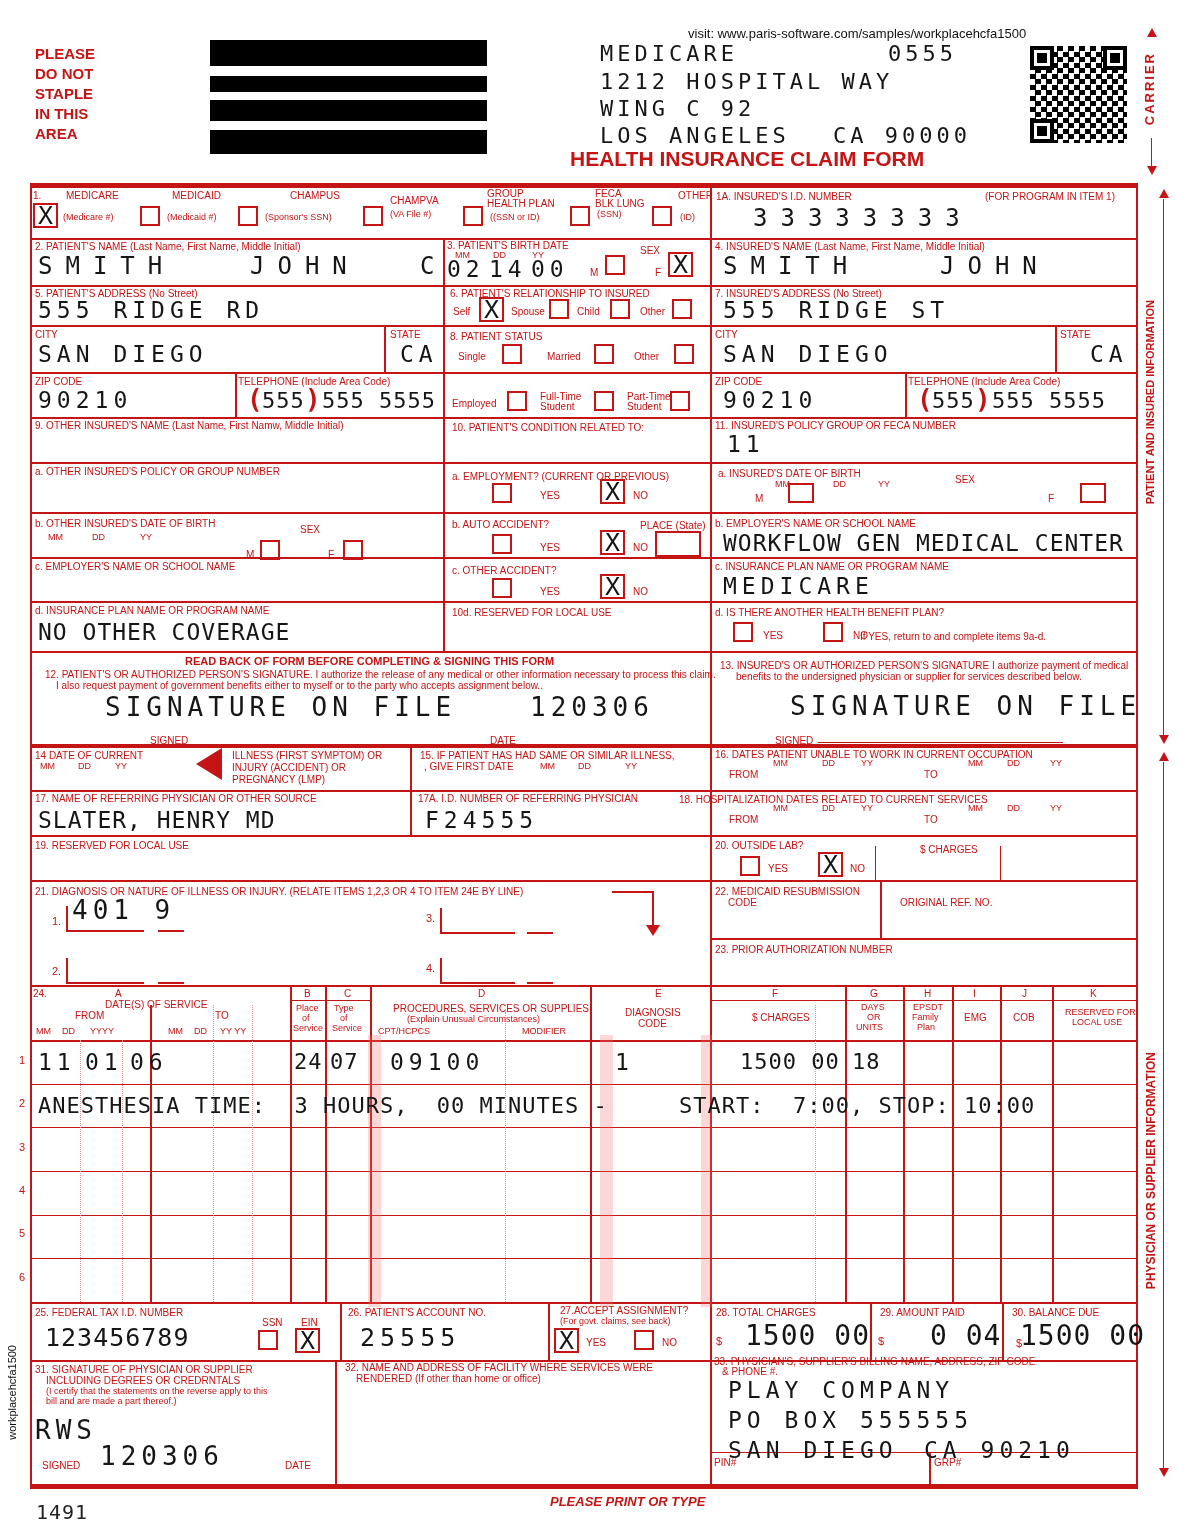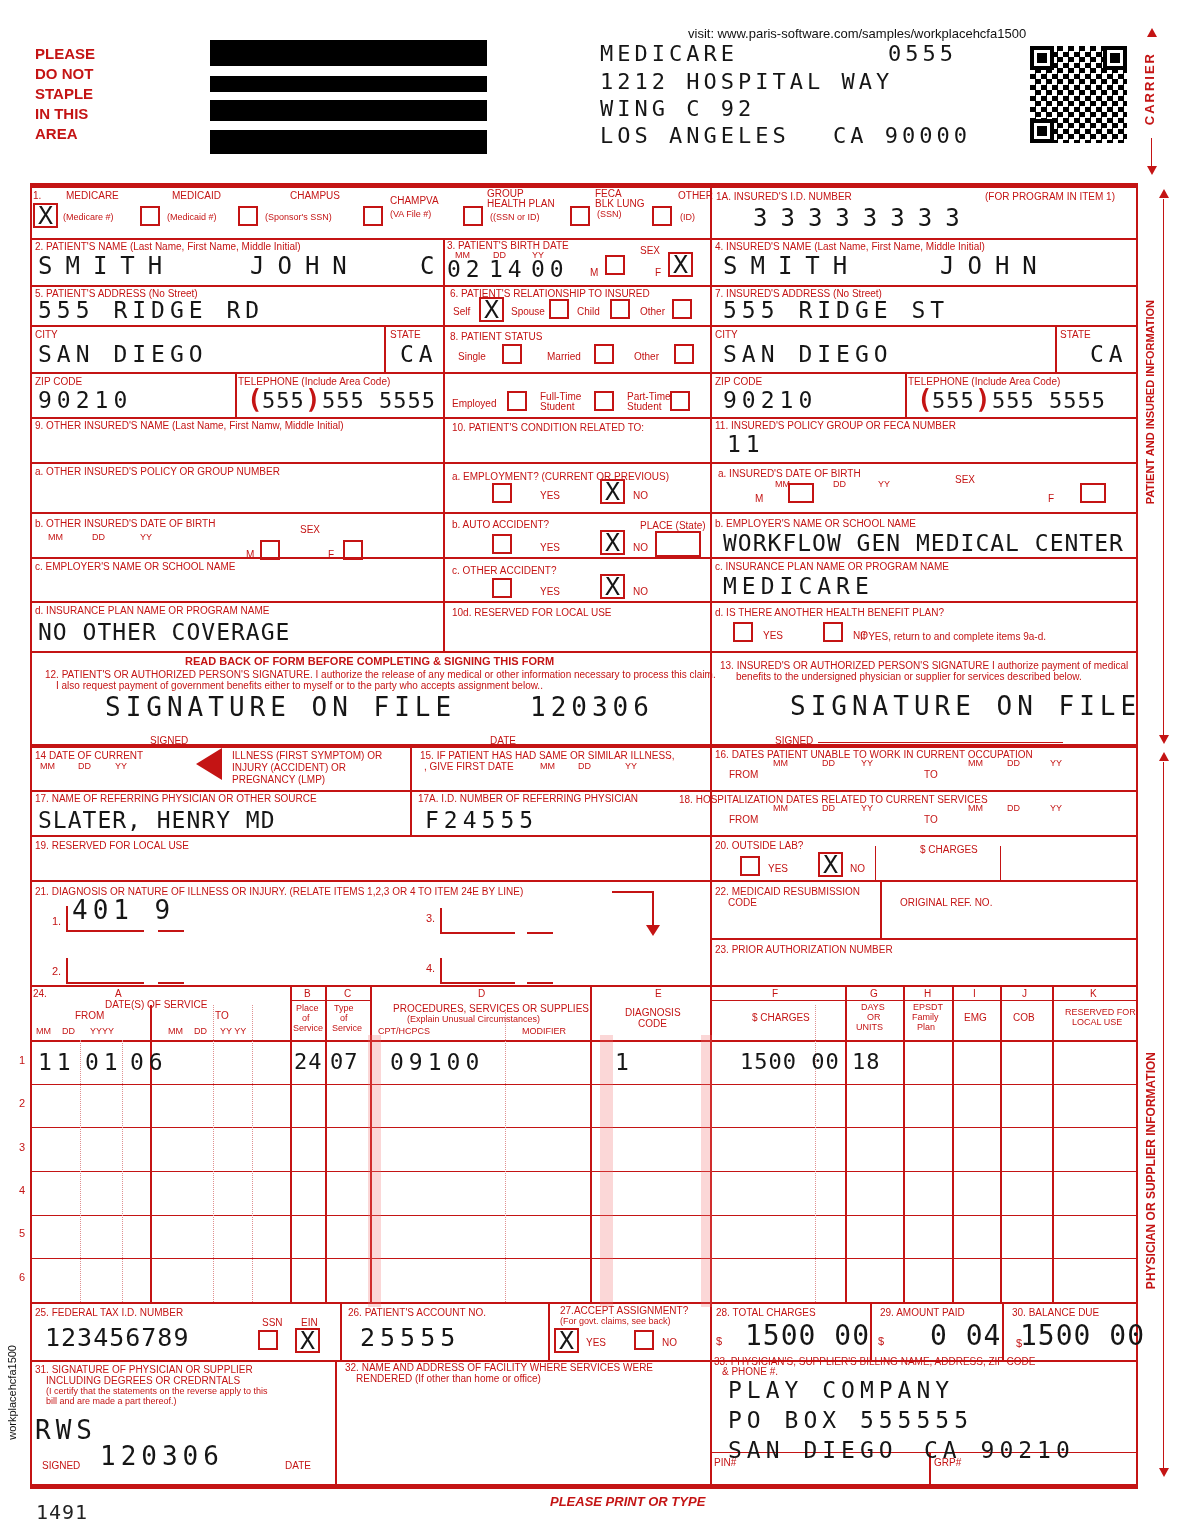--- a/index.html
+++ b/index.html
@@ -82,20 +82,21 @@
     <div class="fd" style="left:0;top:0"></div>
     <div class="fd" style="right:0;top:0"></div>
     <div class="fd" style="left:0;bottom:0"></div>
   </div>
 
   <div class="tri tri-up" style="left:1147px;top:28px"></div>
   <span class="vert carrier" style="left:1142px;top:52px">CARRIER</span>
   <div class="vl vthin" style="left:1151px;top:138px;height:28px"></div>
   <div class="tri tri-down" style="left:1147px;top:166px"></div>
 
+  <span class="title" style="left:570px;top:148px">HEALTH INSURANCE CLAIM FORM</span>
 
   <div class="hl thick" style="left:30px;top:183px;width:1108px"></div>
   <div class="hl" style="left:30px;top:238px;width:1108px"></div>
   <div class="hl" style="left:30px;top:285px;width:1108px"></div>
   <div class="hl" style="left:30px;top:325px;width:1108px"></div>
   <div class="hl" style="left:30px;top:372px;width:1108px"></div>
   <div class="hl" style="left:30px;top:417px;width:1108px"></div>
   <div class="hl" style="left:30px;top:462px;width:1108px"></div>
   <div class="hl" style="left:30px;top:512px;width:1108px"></div>
   <div class="hl" style="left:30px;top:557px;width:1108px"></div>
@@ -471,20 +472,21 @@
   <span class="val m" style="left:38px;top:1050px">11</span>
   <span class="val m" style="left:85px;top:1050px">01</span>
   <span class="val m" style="left:130px;top:1050px">06</span>
   <span class="val sm" style="left:294px;top:1050px">24</span>
   <span class="val sm" style="left:330px;top:1050px">07</span>
   <span class="val m" style="left:390px;top:1050px">09100</span>
   <span class="val m" style="left:615px;top:1050px">1</span>
   <span class="val sm" style="left:740px;top:1050px">1500 00</span>
   <span class="val sm" style="left:852px;top:1050px">18</span>
 
+  <span class="val sm" style="left:38px;top:1094px">ANESTHESIA TIME:  3 HOURS,  00 MINUTES -     START:  7:00, STOP: 10:00</span>
 
   <span class="lbl" style="left:35px;top:1308px">25. FEDERAL TAX I.D. NUMBER</span>
   <span class="lbl" style="left:262px;top:1318px">SSN</span>
   <span class="lbl" style="left:301px;top:1318px">EIN</span>
   <span class="val t" style="left:45px;top:1326px;font-size:25px">123456789</span>
   <div class="cb" style="left:258px;top:1330px"></div>
   <div class="cb big" style="left:295px;top:1328px">X</div>
   <span class="lbl" style="left:348px;top:1308px">26. PATIENT'S ACCOUNT NO.</span>
   <span class="val m" style="left:360px;top:1326px;font-size:25px">25555</span>
   <span class="lbl" style="left:560px;top:1306px">27.ACCEPT ASSIGNMENT?</span>

